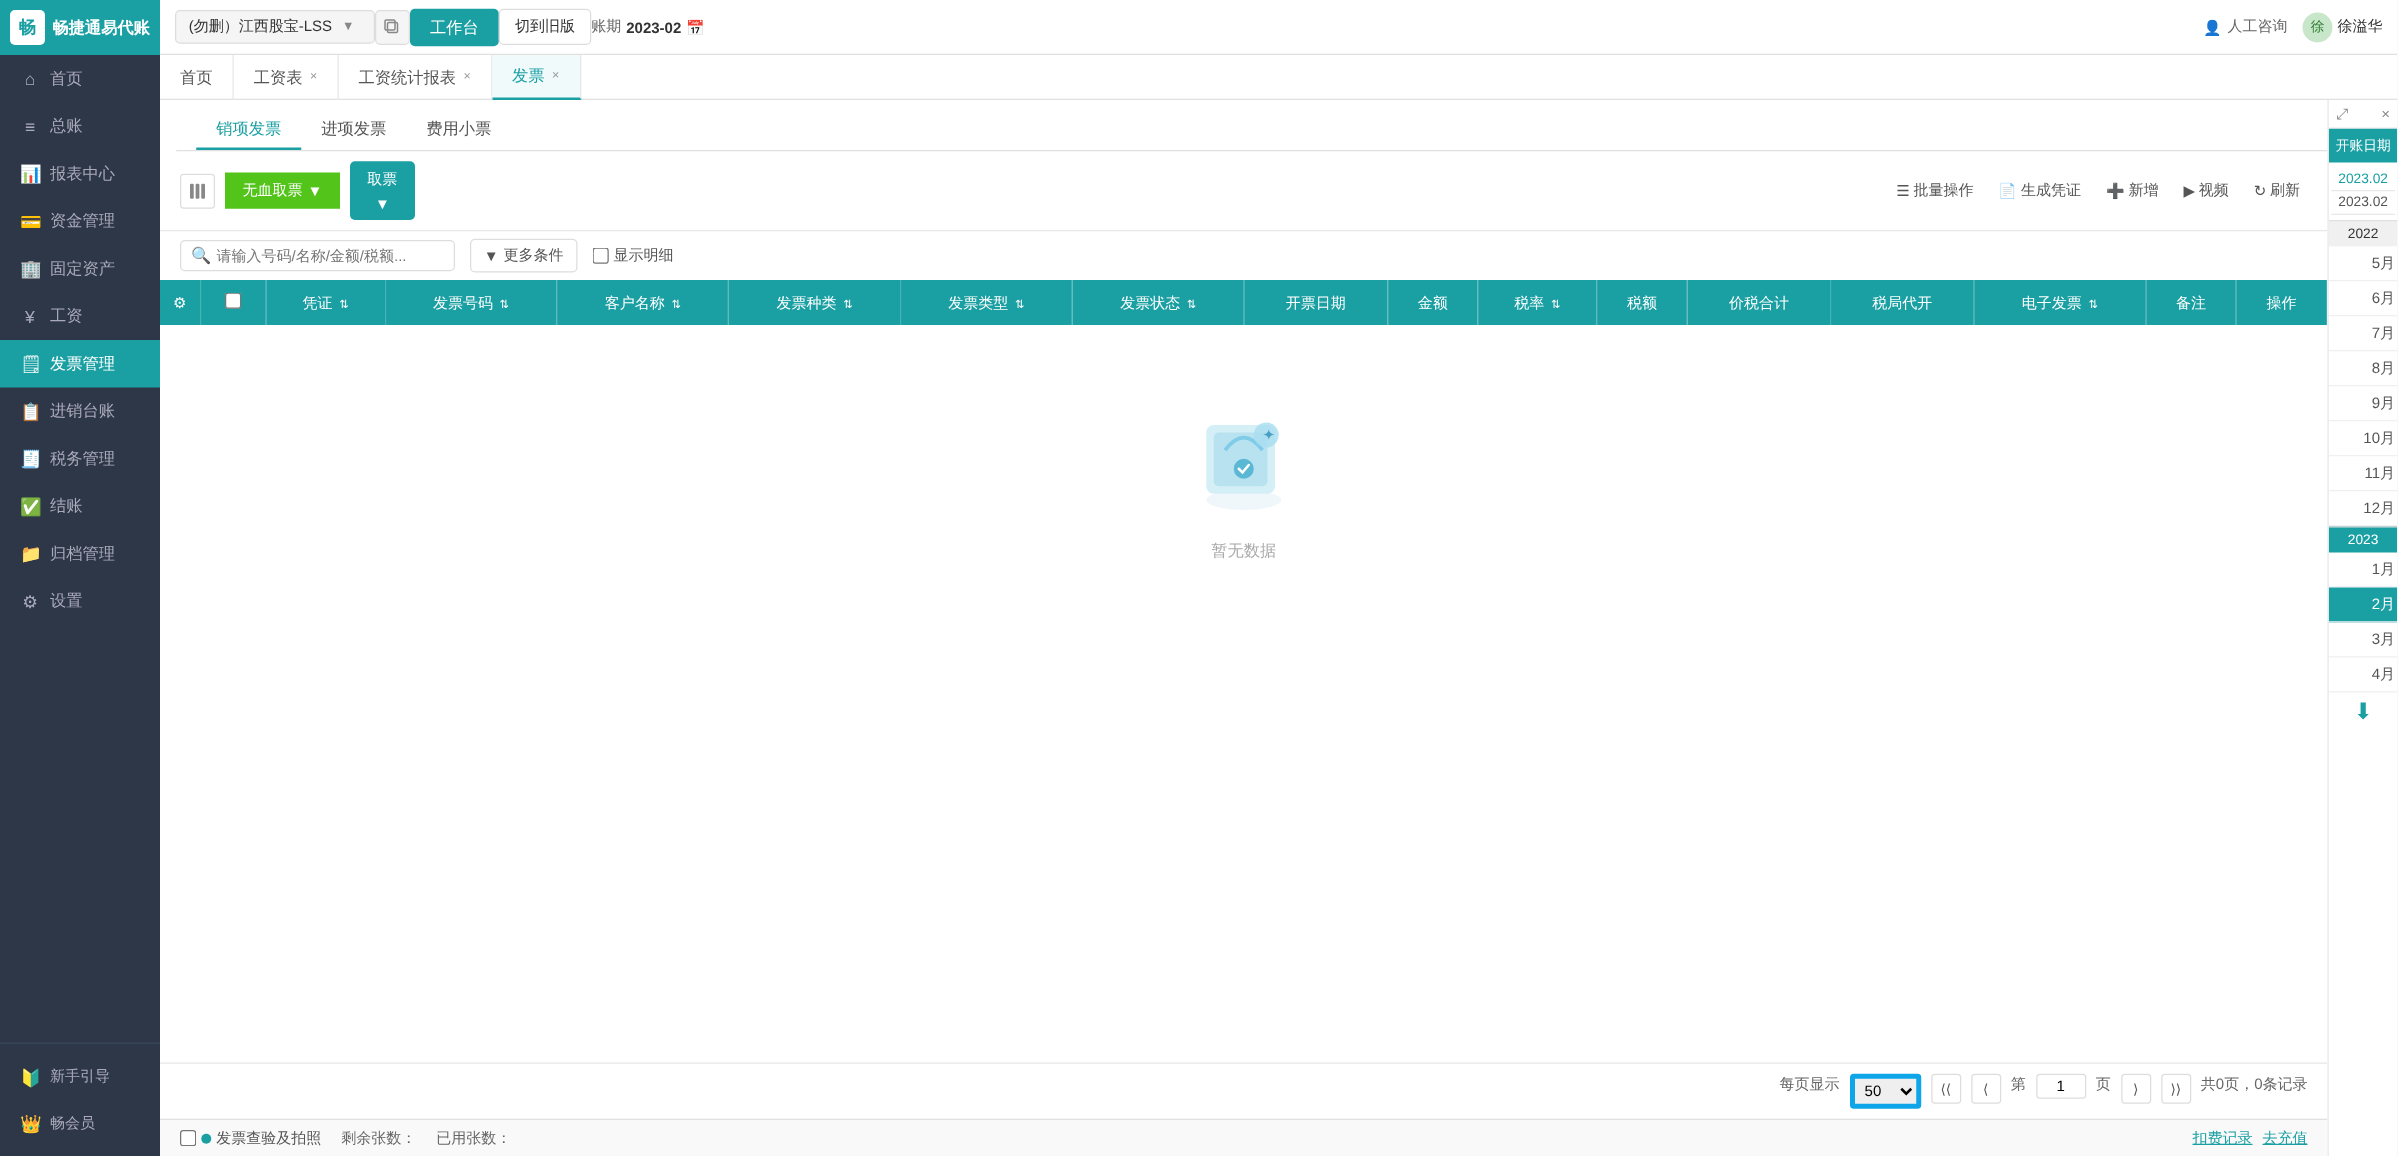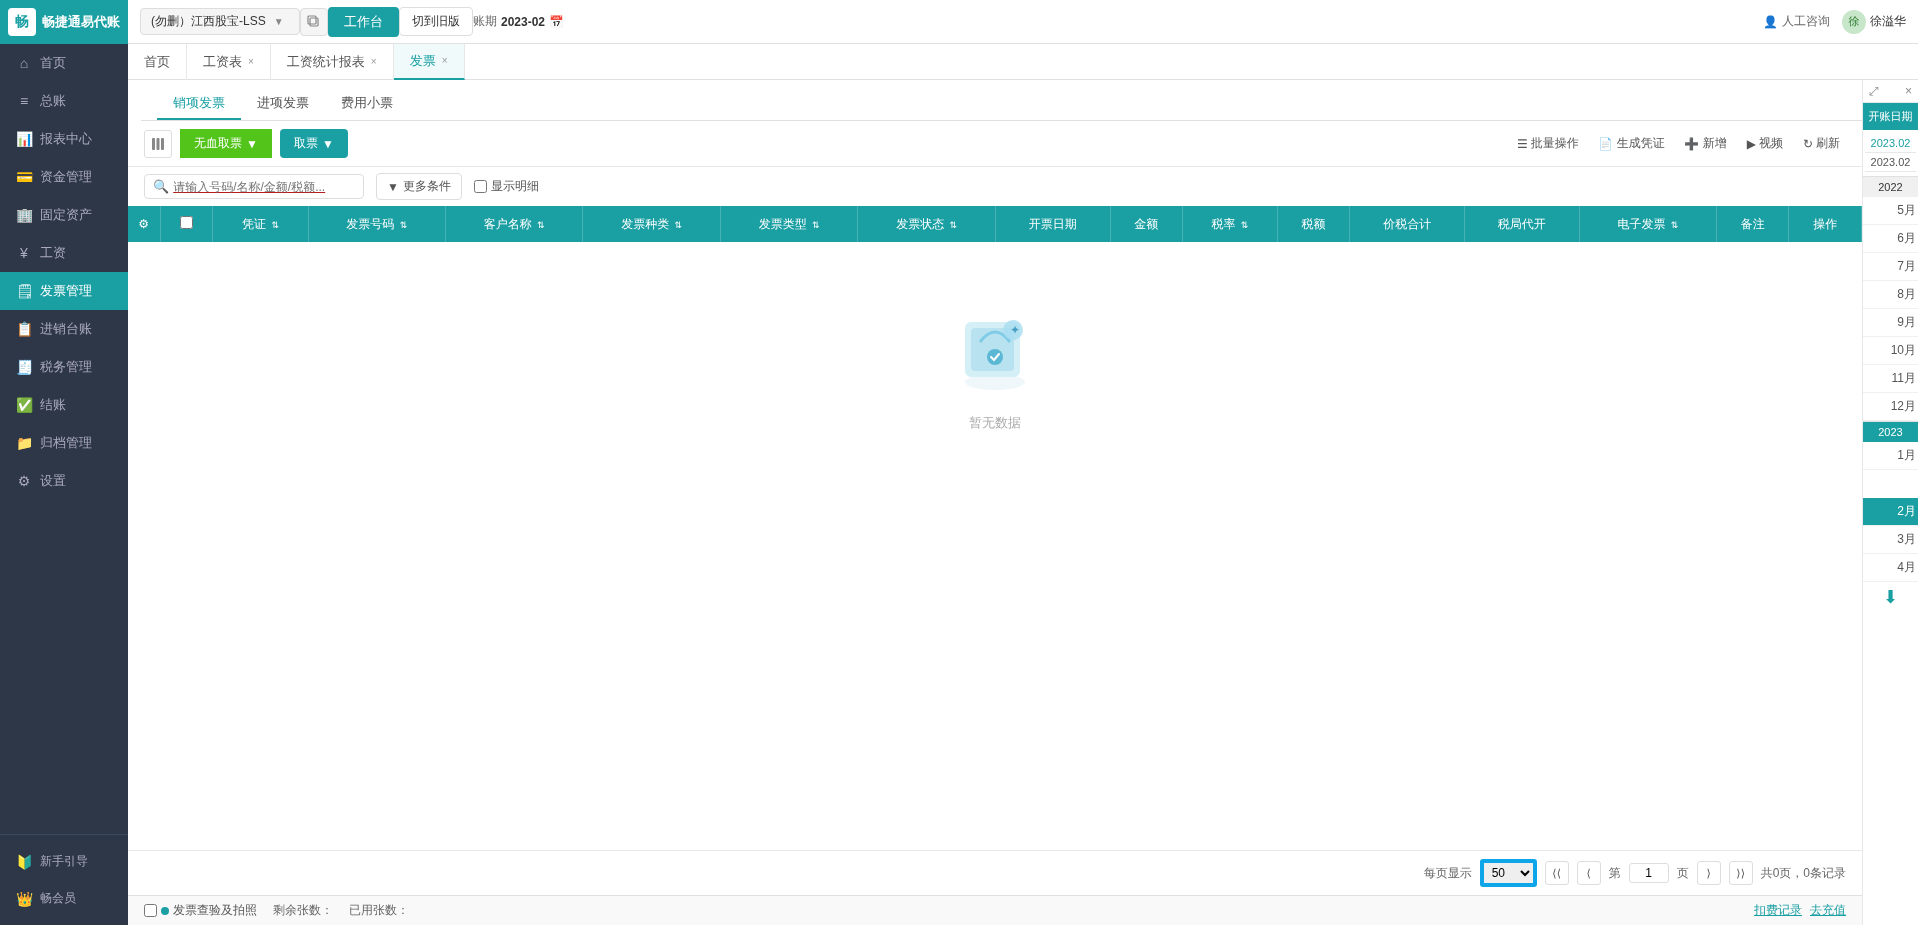--- a/index.html
+++ b/index.html
@@ -47,67 +47,67 @@
     
     .sub-tabs { display: flex; align-items: center; padding: 8px 16px 0; border-bottom: 1px solid #e0e0e0; flex-shrink: 0; margin-left: 13px; }
     .sub-tab { padding: 6px 16px; cursor: pointer; font-size: 13px; color: #555; border-bottom: 2px solid transparent; }
     .sub-tab.active { color: #1a9fa3; border-bottom: 2px solid #1a9fa3; }
 
     
     .toolbar { display: flex; align-items: center; padding: 8px 16px; gap: 8px; border-bottom: 1px solid #e8e8e8; flex-shrink: 0; }
     .toolbar-right { margin-left: auto; display: flex; align-items: center; gap: 8px; }
     .grid-icon { width: 28px; height: 28px; display: flex; align-items: center; justify-content: center; cursor: pointer; color: #888; border: 1px solid #ddd; border-radius: 3px; }
     .btn-green { background: #52c41a; color: #fff; border: none; border-radius: 0; padding: 6px 14px; cursor: pointer; font-size: 12px; display: flex; align-items: center; gap: 4px; }
-    .btn-cyan { background: #1a9fa3; color: #fff; border: none; border-radius: 4px; padding: 6px 14px; cursor: pointer; font-size: 12px; display: flex; align-items: center; gap: 4px; }
+    .btn-cyan { background: #1a9fa3; color: #fff; border: none; border-radius: 4px; padding: 6px 14px; cursor: pointer; font-size: 12px; display: flex; align-items: center; gap: 4px; flex-direction: column; }
     .btn-text { background: none; border: none; color: #555; font-size: 12px; cursor: pointer; display: flex; align-items: center; gap: 3px; padding: 5px 6px; }
 
     
     .filter-bar { display: flex; align-items: center; padding: 6px 16px; gap: 12px; flex-shrink: 0; }
     .search-input { display: flex; align-items: center; border: 1px solid #ddd; border-radius: 4px; padding: 4px 8px; background: #fff; gap: 4px; width: 220px; }
-    .search-input input { border: none; outline: none; font-size: 12px; width: 100%; color: #b91c1c; background: transparent; text-decoration: underline; }
+    .search-input input { border: none; outline: none; font-size: 12px; width: 100%; color: #b91c1c; background: transparent; }
     .more-filter { display: flex; align-items: center; gap: 4px; color: #555; font-size: 12px; cursor: pointer; border: 1px solid #ddd; border-radius: 4px; padding: 4px 10px; background: #fff; }
     .show-detail { display: flex; align-items: center; gap: 4px; color: #555; font-size: 12px; cursor: pointer; }
     .show-detail input[type=checkbox] { cursor: pointer; }
 
     
     .table-container { flex: 1; overflow: auto; }
     .data-table { width: 100%; border-collapse: collapse; font-size: 12px; }
     .data-table thead tr { background: #1a9fa3; color: #fff; height: 36px; }
     .data-table thead th { padding: 0 8px; text-align: center; font-weight: normal; white-space: nowrap; border-right: 1px solid rgba(255,255,255,0.2); }
     .data-table thead th:first-child { width: 32px; }
     .data-table thead th .sort-icon { font-size: 9px; margin-left: 2px; }
 
     
     .empty-state { display: flex; flex-direction: column; align-items: center; justify-content: center; flex: 1; padding: 60px 0; }
     .empty-icon { width: 100px; height: 100px; position: relative; margin-bottom: 12px; }
     .empty-icon svg { width: 100%; height: 100%; }
     .empty-text { color: #aaa; font-size: 13px; }
 
     
-    .pagination { display: flex; align-items: center; justify-content: flex-end; padding: 8px 16px; border-top: 1px solid #e8e8e8; gap: 8px; flex-shrink: 0; }
+    .pagination { display: flex; align-items: flex-start; justify-content: flex-end; padding: 8px 16px; border-top: 1px solid #e8e8e8; gap: 8px; flex-shrink: 0; }
     .pagination-label { color: #666; font-size: 12px; }
     .pagination-select { border: 4px solid #0ea5e9; border-radius: 3px; padding: 2px 4px; font-size: 12px; }
     .pagination-btn { width: 24px; height: 24px; border: 1px solid #ddd; background: #fff; border-radius: 3px; cursor: pointer; display: flex; align-items: center; justify-content: center; font-size: 11px; color: #555; }
     .pagination-input { width: 40px; text-align: center; border: 1px solid #ddd; border-radius: 3px; padding: 2px 4px; font-size: 12px; }
     .pagination-info { color: #666; font-size: 12px; }
 
     
     .bottom-bar { background: #f9f9f9; border-top: 1px solid #e0e0e0; padding: 6px 16px; display: flex; align-items: center; gap: 16px; flex-shrink: 0; font-size: 12px; }
     .bottom-check { display: flex; align-items: center; gap: 4px; color: #555; cursor: pointer; }
     .bottom-dot { width: 8px; height: 8px; border-radius: 50%; background: #1a9fa3; }
     .bottom-info { color: #666; }
     .bottom-links { margin-left: auto; display: flex; gap: 8px; }
     .bottom-link { color: #1a9fa3; cursor: pointer; text-decoration: underline; font-size: 12px; }
 
     
     .calendar-panel { width: 56px; background: #fff; border-left: 1px solid #e8e8e8; display: flex; flex-direction: column; align-items: center; overflow-y: auto; flex-shrink: 0; position: relative; }
     .cal-header { background: #1a9fa3; width: 100%; text-align: center; color: #fff; font-size: 11px; padding: 6px 4px; cursor: pointer; }
     .cal-year-header { width: 100%; background: #f0f0f0; text-align: center; font-size: 11px; color: #333; padding: 4px 2px; border-top: 1px solid #e0e0e0; }
     .cal-month { width: 100%; text-align: right; padding: 5px 2px; font-size: 12px; color: #555; cursor: pointer; border-bottom: 1px solid #f0f0f0; }
-    .cal-month.active { background: #1a9fa3; color: #fff; margin-top: 28px; }
+    .cal-month.active { background: #1a9fa3; color: #fff; }
     .cal-expand-btn { background: none; border: none; cursor: pointer; color: #888; font-size: 12px; padding: 2px; }
   </style>
 </head>
 <body>
 
 <div class="sidebar">
   <div class="sidebar-logo">
     <div class="logo-icon">畅</div>
     <span>畅捷通易代账</span>
   </div>

